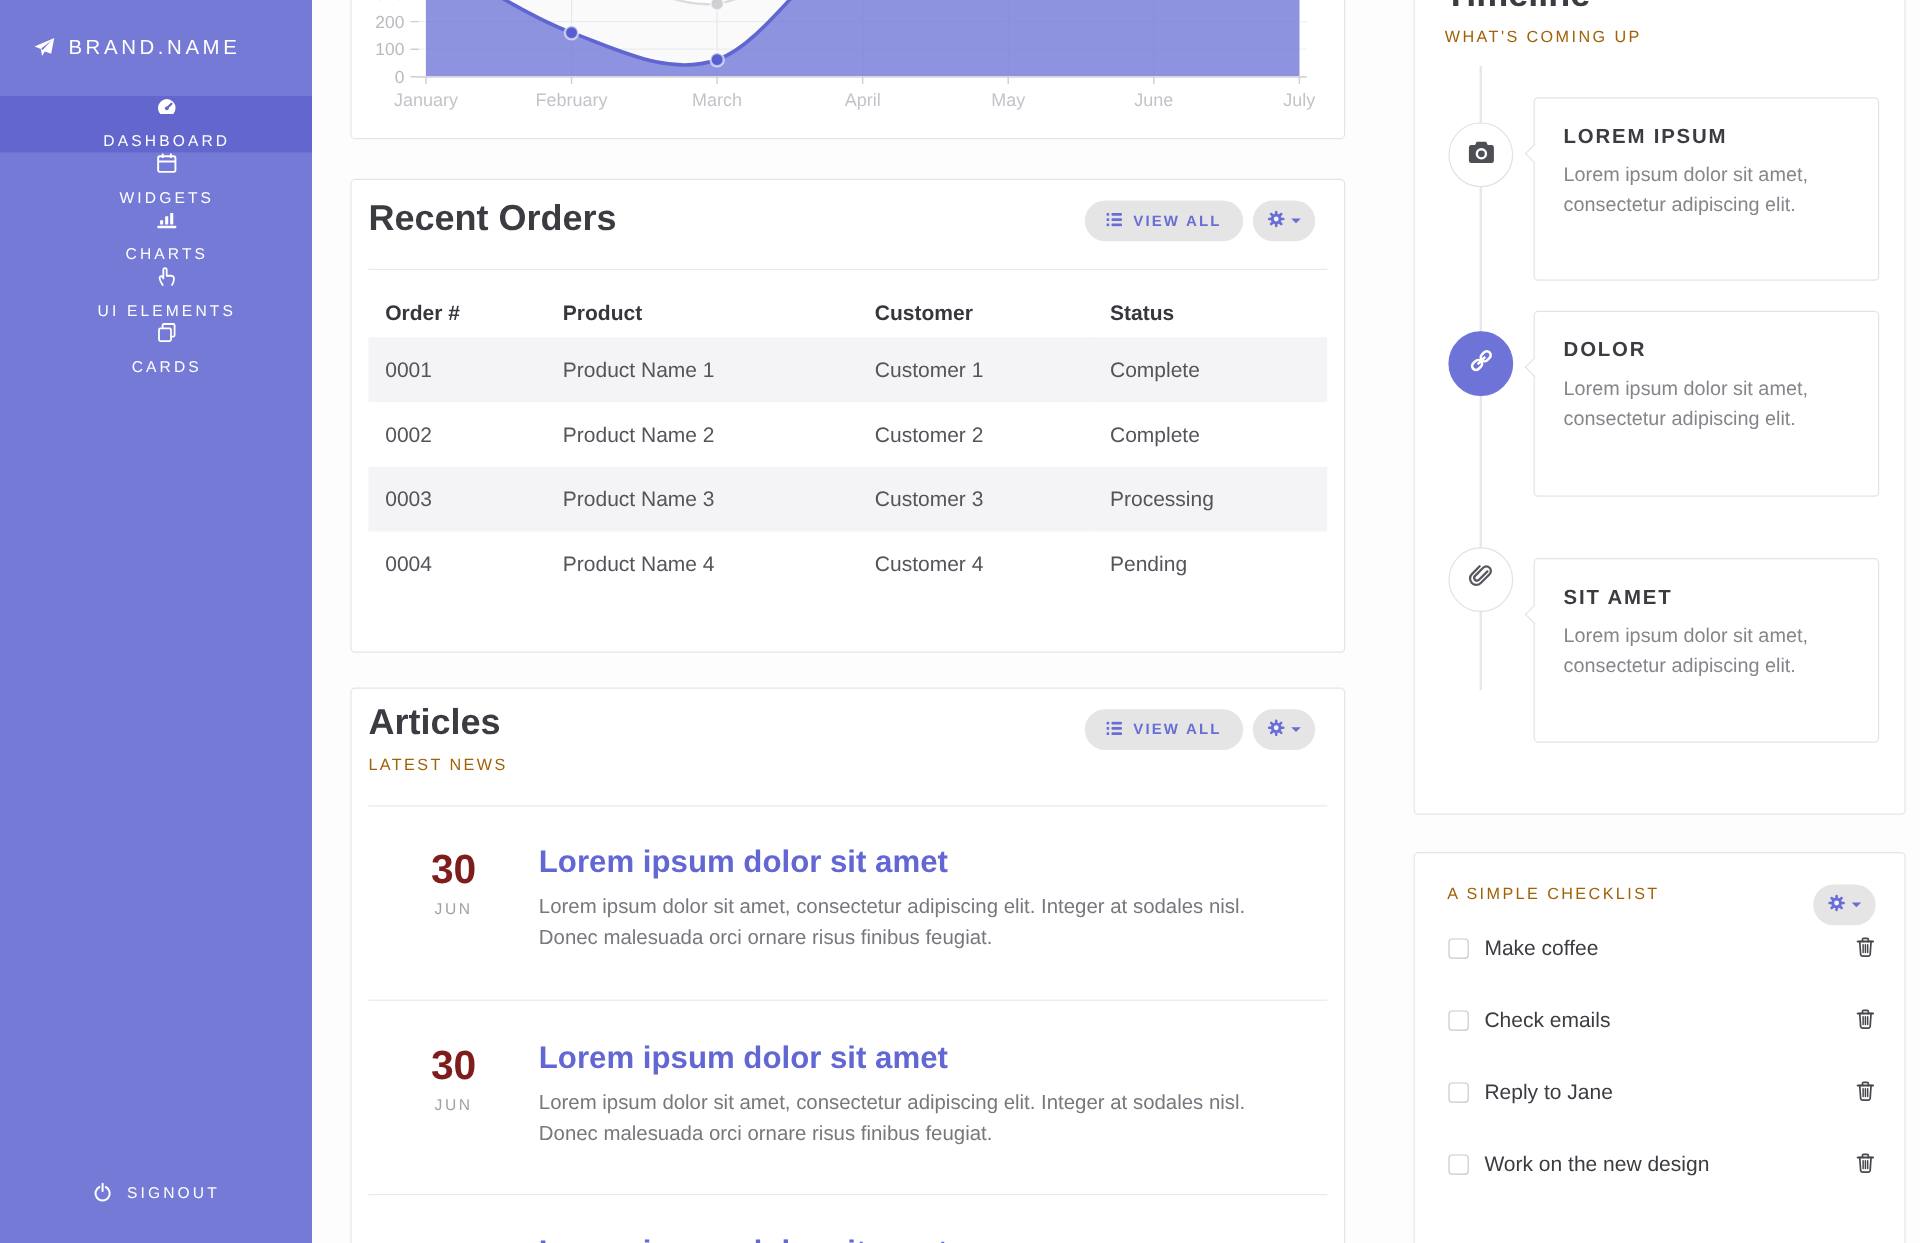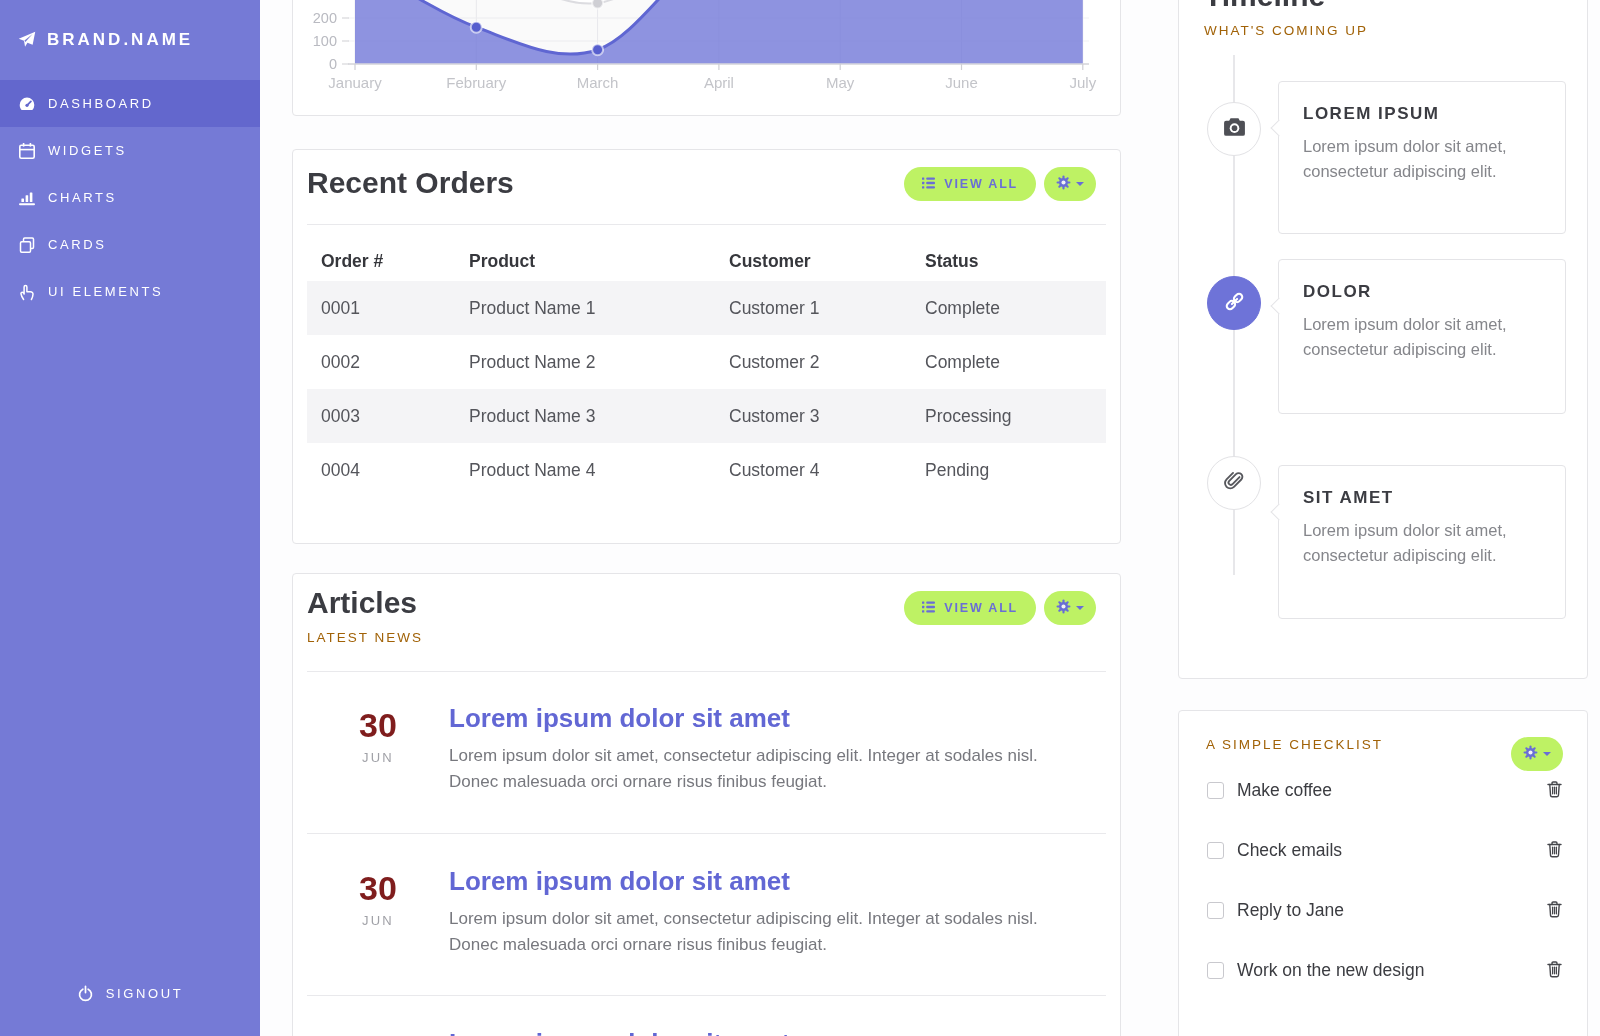--- a/index.html
+++ b/index.html
@@ -2,37 +2,37 @@
 <html><head>
 <meta charset="utf-8">
 <style>
   * { margin:0; padding:0; box-sizing:border-box; }
   html,body { background:#fff; }
   body { font-family:"Liberation Sans", sans-serif; }
   .page { position:relative; width:1600px; height:1036px; overflow:hidden; background:#fdfdfe; }
 
   
   .sidebar { position:absolute; left:0; top:0; width:260px; height:1036px; background:#757ad6; z-index:5; }
-  .brand { height:80px; display:flex; align-items:center; padding-left:18px; gap:11px;
-           color:#fff; font-size:17px; font-weight:700; letter-spacing:3px; }
+  .brand { height:80px; display:flex; align-items:center; padding-left:28px; gap:11px;
+           color:#fff; font-size:17px; font-weight:400; letter-spacing:3px; }
   .nav { position:absolute; top:80px; left:0; right:0; }
   .nav-item { height:47px; display:flex; align-items:center; padding-left:18px; gap:12px;
-              color:#fff; font-size:13px; letter-spacing:2.6px; cursor:pointer; }
+              color:#fff; font-size:13px; letter-spacing:2.6px; cursor:pointer;flex-direction:column; }
   .nav-item.active { background:#6367cd; }
   .nav-icon { width:18px; height:18px; display:inline-flex; align-items:center; justify-content:center; flex:0 0 18px; }
   .signout { position:absolute; bottom:34px; left:0; right:0; display:flex; align-items:center;
              justify-content:center; gap:11px; color:#fff; font-size:13px; letter-spacing:2.6px; cursor:pointer; }
 
   
   .card { position:absolute; background:#fff; border:1px solid #e5e5e8; border-radius:4px; }
   .card-title { font-size:30px; font-weight:600; color:#3b3c42; }
   .card-sub { font-size:13.5px; letter-spacing:2px; color:#a16207; margin-top:10px; }
 
   .pills { position:absolute; top:17px; right:24px; display:flex; gap:8px; }
-  .pill { height:34px; border-radius:17px; background:#bef264; display:inline-flex; align-items:center;
+  .pill { height:34px; border-radius:17px; background:#e5e5e5; display:inline-flex; align-items:center;
           color:#696ed6; cursor:pointer; border:none; }
   .pill-viewall { padding:0 18px; gap:9px; font-size:12.5px; font-weight:700; letter-spacing:1.8px;
                   font-family:"Liberation Sans", sans-serif; }
   .pill-gear { width:52px; justify-content:center; gap:5px; }
   .caret { width:0; height:0; border-left:4px solid transparent; border-right:4px solid transparent;
            border-top:4.5px solid #696ed6; }
 
   
   .chart-card { left:292px; top:-135px; width:829px; height:251px; overflow:hidden; }
   .chart-card svg { display:block; }
@@ -127,34 +127,34 @@
               <rect x="1" y="14.2" width="16" height="2" rx="1"></rect>
               <rect x="3.4" y="9.5" width="2.6" height="3.6" rx="0.5"></rect>
               <rect x="7.6" y="6.2" width="2.6" height="6.9" rx="0.5"></rect>
               <rect x="11.8" y="3.6" width="2.6" height="9.5" rx="0.5"></rect>
             </svg>
         </span>
         <span>CHARTS</span>
       </div>
       <div class="nav-item">
         <span class="nav-icon">
+          <svg width="18" height="18" viewBox="0 0 18 18" fill="none" stroke="#fff" stroke-width="1.5" stroke-linecap="round" stroke-linejoin="round">
+              <path d="M5.6 16.5c-1.2-1.7-2.3-3.8-2.6-5.6-.2-1 .5-1.7 1.3-1.7.7 0 1.2.4 1.5 1.1l.3.8V3.9c0-.8.6-1.4 1.4-1.4.8 0 1.4.6 1.4 1.4v4.9h3.6c1.5 0 2.6 1.1 2.5 2.5-.1 1.9-.7 3.7-1.6 5.2"></path>
+            </svg>
+        </span>
+        <span>UI ELEMENTS</span>
+      </div>
+      <div class="nav-item">
+        <span class="nav-icon">
           <svg width="18" height="18" viewBox="0 0 18 18">
               <rect x="5.5" y="2" width="10" height="10.5" rx="1.2" fill="none" stroke="#fff" stroke-width="1.5"></rect>
               <rect x="2.5" y="5.7" width="10" height="10.5" rx="1.2" fill="#757ad6" stroke="#fff" stroke-width="1.5"></rect>
             </svg>
         </span>
         <span>CARDS</span>
-      </div>
-      <div class="nav-item">
-        <span class="nav-icon">
-          <svg width="18" height="18" viewBox="0 0 18 18" fill="none" stroke="#fff" stroke-width="1.5" stroke-linecap="round" stroke-linejoin="round">
-              <path d="M5.6 16.5c-1.2-1.7-2.3-3.8-2.6-5.6-.2-1 .5-1.7 1.3-1.7.7 0 1.2.4 1.5 1.1l.3.8V3.9c0-.8.6-1.4 1.4-1.4.8 0 1.4.6 1.4 1.4v4.9h3.6c1.5 0 2.6 1.1 2.5 2.5-.1 1.9-.7 3.7-1.6 5.2"></path>
-            </svg>
-        </span>
-        <span>UI ELEMENTS</span>
       </div>
     </div>
 
     <div class="signout">
       <span class="nav-icon">
         <svg width="17" height="17" viewBox="0 0 18 18" fill="none" stroke="#fff" stroke-width="1.8" stroke-linecap="round">
             <path d="M6.2 4.4a6.3 6.3 0 1 0 5.6 0"></path>
             <line x1="9" y1="1.5" x2="9" y2="8"></line>
           </svg>
       </span>

